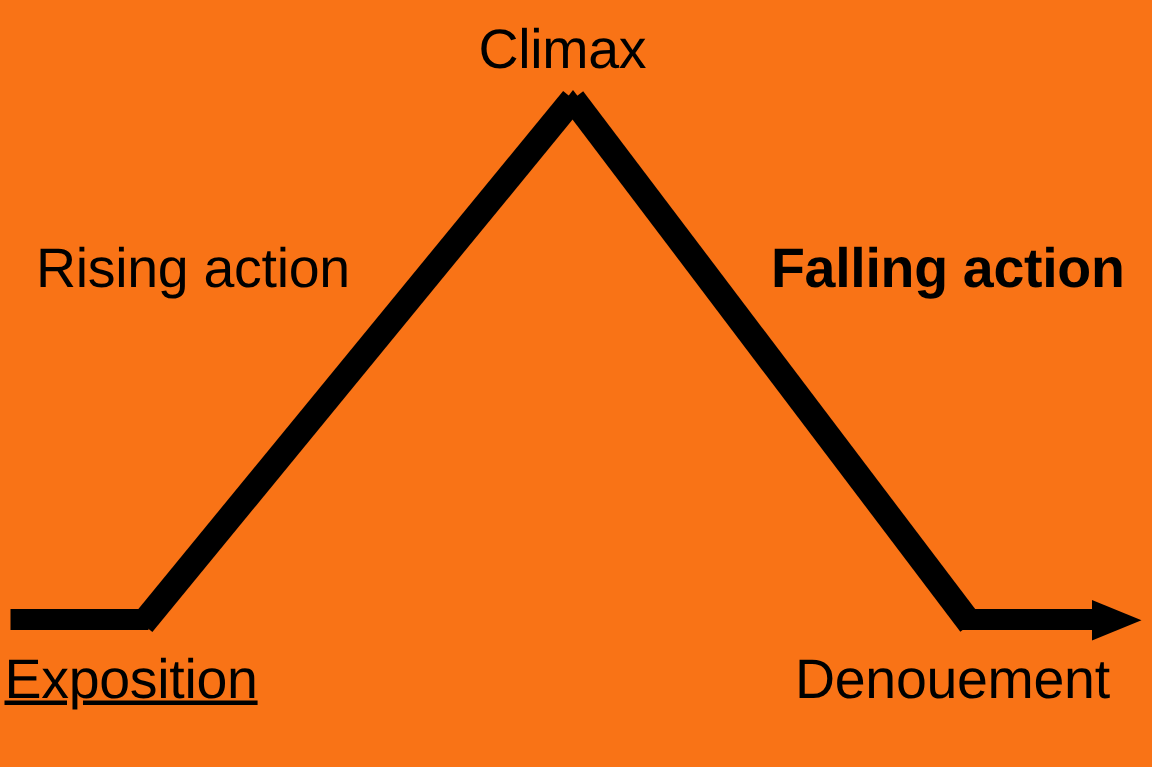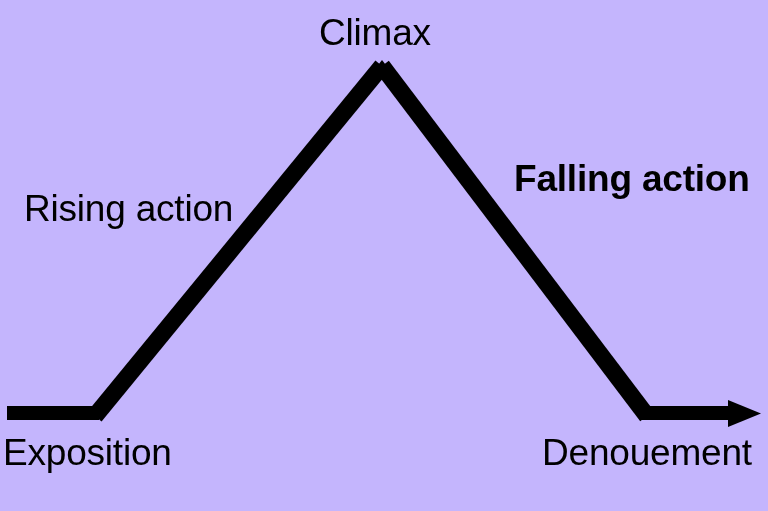--- a/index.html
+++ b/index.html
@@ -11,21 +11,21 @@
     width: 768px;
     height: 511px;
     background: #ffffff;
     font-family: "Liberation Sans", sans-serif;
     overflow: hidden;
   }
   #canvas {
     position: relative;
     width: 768px;
     height: 511px;
-    background: #c4b5fd;
+    background: #f97316;
   }
   #freytag-svg {
     position: absolute;
     left: 0;
     top: 0;
     width: 768px;
     height: 511px;
     display: block;
   }
   .label {
@@ -38,35 +38,34 @@
     line-height: 1;
     letter-spacing: -0.2px;
   }
   #label-climax {
     left: 319px;
     top: 14px;
   }
   #label-rising {
     left: 24px;
     top: 160px;
-    margin-top: 30px;
   }
   #label-falling {
     left: 514px;
     top: 160px;
     font-weight: bold;
   }
   #label-exposition {
     left: 3px;
     top: 434px;
+    text-decoration: underline;
   }
   #label-denouement {
     left: 530px;
     top: 434px;
-    margin-left: 12px;
   }
 </style>
 </head>
 <body>
 
 <div id="canvas">
 
   <svg id="freytag-svg" viewBox="0 0 768 511" xmlns="http://www.w3.org/2000/svg">
 
     <line x1="7" y1="413" x2="99" y2="413" stroke="#000000" stroke-width="14" stroke-linecap="butt"></line>

